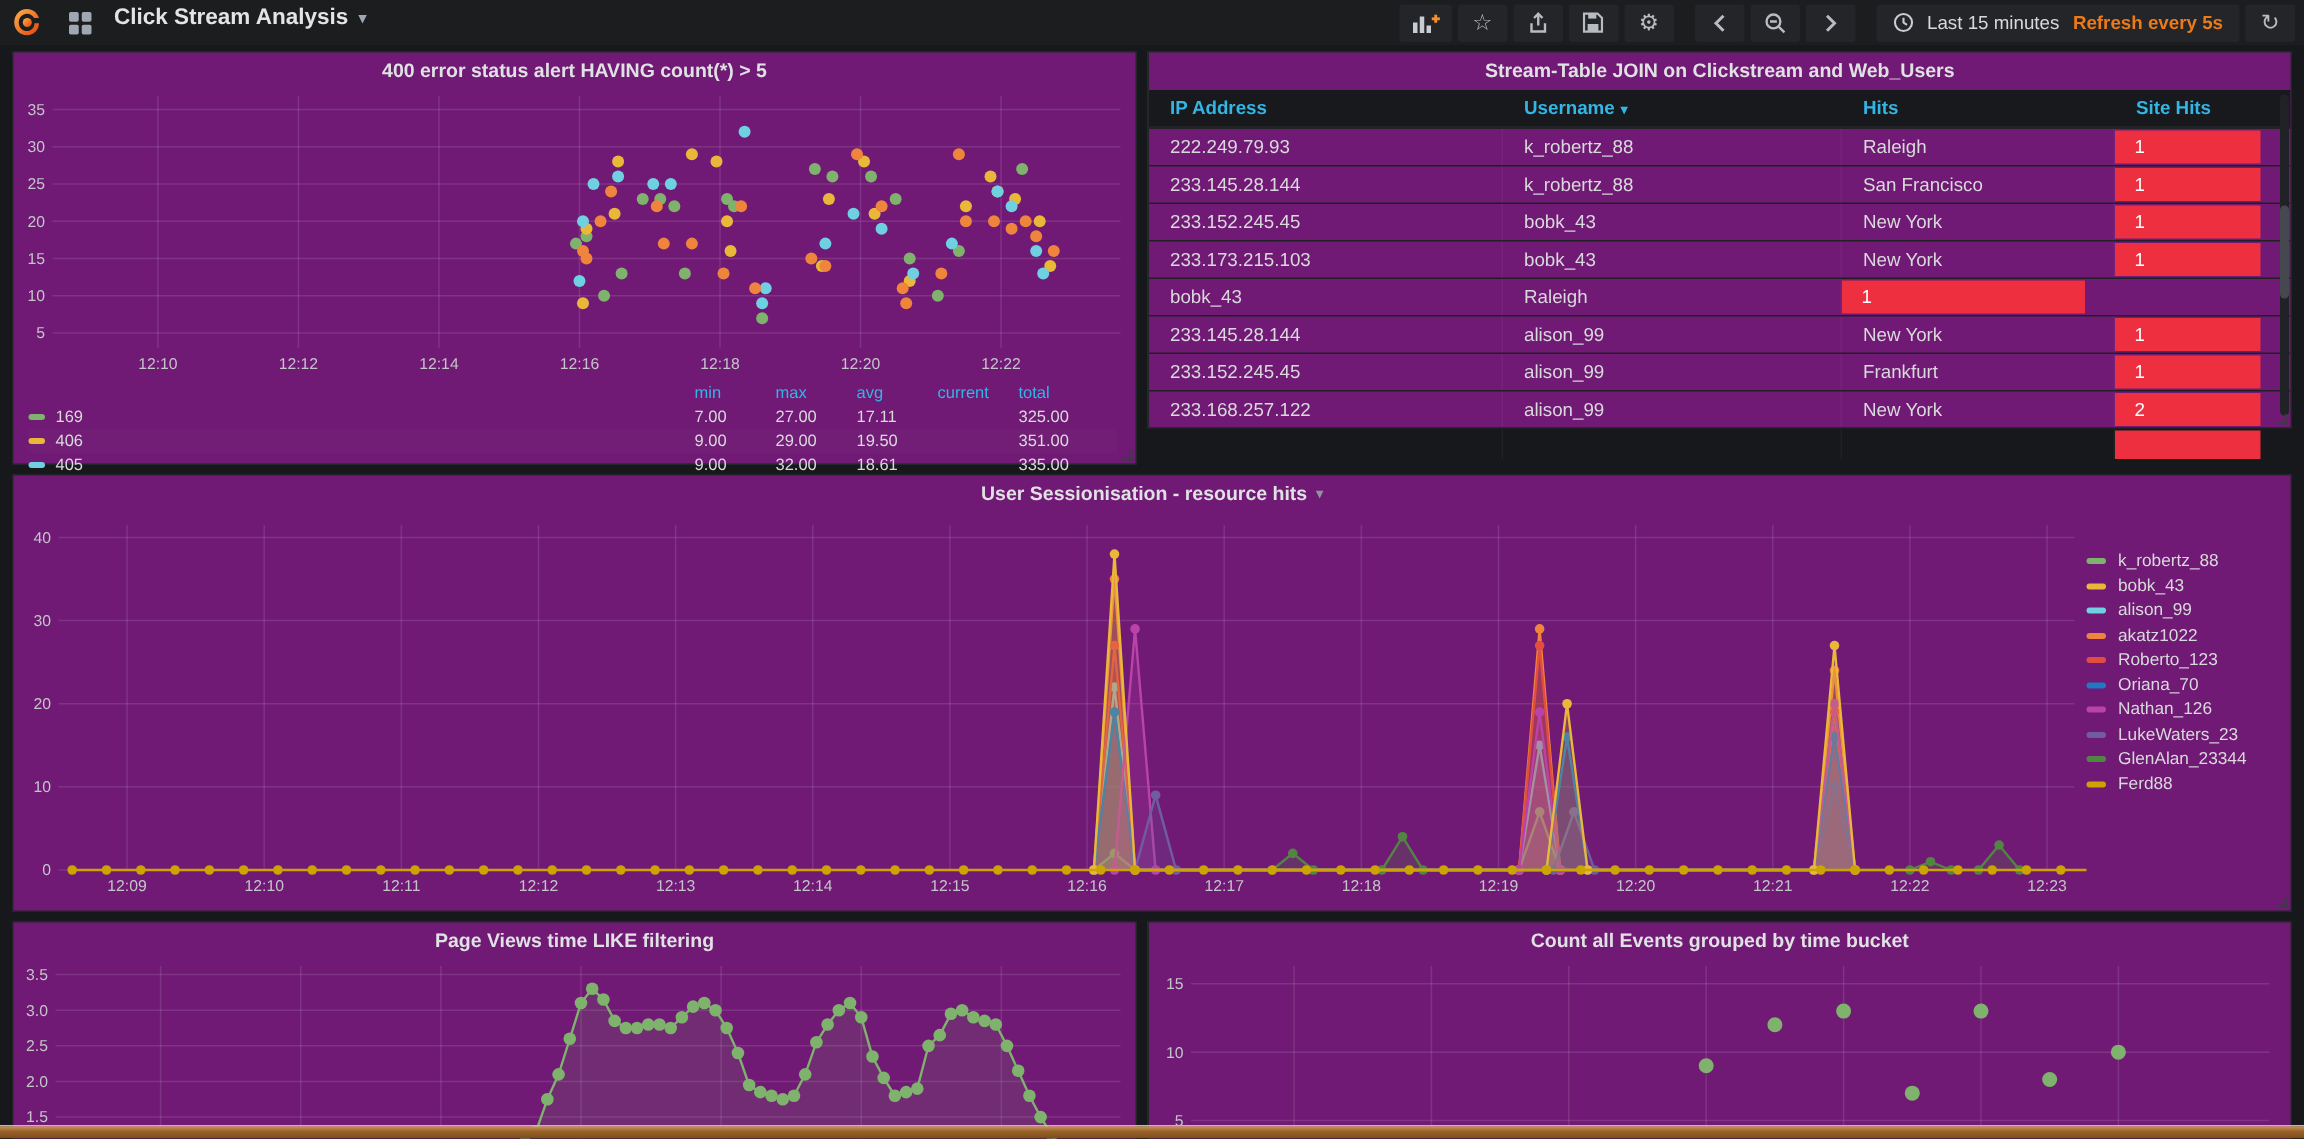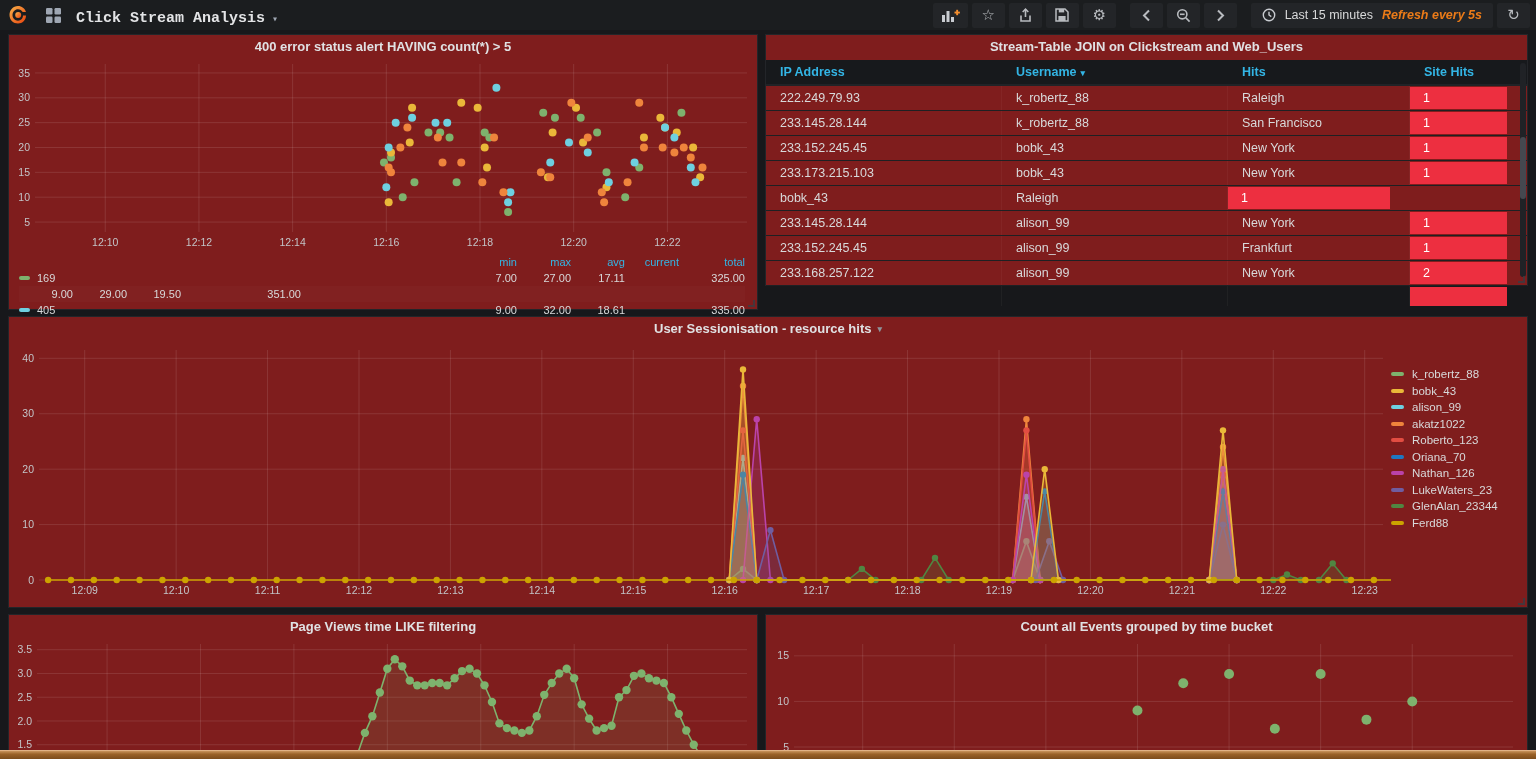--- a/index.html
+++ b/index.html
@@ -1,57 +1,57 @@
 <!DOCTYPE html>
 <html><head>
 <meta charset="utf-8">
 <style>
   * { margin:0; padding:0; box-sizing:border-box; }
   html,body { width:1536px; height:759px; overflow:hidden; }
   body { background:#17181b; font-family:"Liberation Sans", sans-serif; color:#d8d9da; position:relative; }
 
   
   .topbar { height:30px; background:#1b1d1f; display:flex; align-items:center; justify-content:space-between; padding:0 6px; }
-  .tb-left { display:flex; align-items:flex-end; gap:8px;font-family:Liberation Mono, monospace; }
+  .tb-left { display:flex; align-items:flex-start; gap:8px; }
   .logo { width:24px; height:24px; display:inline-flex; align-items:center; justify-content:center; }
   .gridbtn { width:30px; height:24px; display:inline-flex; align-items:center; justify-content:center; background:transparent; border:none; cursor:pointer; }
   .dash-title { font-size:15px; font-weight:bold; color:#e3e4e6; display:flex; align-items:center; gap:7px; cursor:pointer; }
   .dash-title .caret { color:#9fa7b3; font-size:10px; }
   .tb-right { display:flex; align-items:center; gap:4px; }
   .iconbtn { height:25px; min-width:33px; background:#232528; border:none; border-radius:2px; color:#b8bbbf; display:inline-flex; align-items:center; justify-content:center; font-size:14px; cursor:pointer; padding:0 8px; }
   .iconbtn svg { display:block; }
   .tb-gap { width:6px; }
   .timebtn { height:25px; background:#232528; border-radius:2px; display:flex; align-items:center; gap:9px; padding:0 11px; font-size:12.5px; cursor:pointer; }
   .timebtn .tr-text { color:#d8d9da; }
-  .timebtn .rf-text { font-weight:bold;font-style:italic; }
+  .timebtn .rf-text { font-weight:bold; }
 
   
   .dash { padding:4px 8px 0 8px; }
   .row { display:flex; gap:7px; margin-bottom:6px; }
-  .panel { background:#7f1d1d; border:1px solid #232529; position:relative; }
+  .panel { background:#701a75; border:1px solid #232529; position:relative; }
   .ptitle { height:23px; display:flex; align-items:center; justify-content:center; font-size:13px; font-weight:bold; color:#e0e1e3; gap:6px; cursor:pointer; }
   .ptitle .caret { color:#8e949b; font-size:9px; }
   .rz { position:absolute; right:2px; bottom:2px; width:7px; height:7px; border-right:2px solid #3a3d43; border-bottom:2px solid #3a3d43; opacity:.8; }
 
   .p-scatter { width:750px; height:276px; }
   .p-table   { width:763px; height:252px; }
   .p-session { width:1520px; height:292px; }
   .p-pv      { width:750px; height:170px; }
   .p-ev      { width:763px; height:170px; }
 
   .chartbox { position:relative; }
   svg text { font-family:"Liberation Sans", sans-serif; }
 
   
   .lg-stats { padding:2px 12px 0 10px; font-size:11px; }
   .lg-hrow, .lg-row { display:flex; align-items:center; height:16px; }
   .lg-row:nth-child(odd) { background:rgba(255,255,255,0.02); }
   .lg-name { flex:1; display:flex; align-items:center; gap:7px; color:#d8d9da; cursor:pointer; }
   .swatch { width:11px; height:4px; border-radius:2px; display:inline-block; }
-  .lg-col { width:54px; text-align:right; color:#d8d9da; }
+  .lg-col { width:54px; text-align:left; color:#d8d9da; }
   .lg-col.c-total { width:66px; }
   .lg-hrow .lg-col { color:#33b5e5; }
 
   
   .tbl { margin-top:2px; font-size:12.5px; position:relative; overflow:hidden; height:246px; }
   .t-hrow { display:grid; grid-template-columns:236px 226px 182px 1fr; height:26px; align-items:center; border-bottom:2px solid #212327; background:#17191c; }
   .t-hcell { color:#33b5e5; font-weight:bold; padding-left:14px; cursor:pointer; }
   .t-hcell .sort { font-size:9px; margin-left:4px; }
   .t-row { display:grid; grid-template-columns:236px 226px 182px 1fr; height:25px; align-items:center; border-bottom:1px solid #1e2023;text-align:center; }
   .t-cell { padding-left:14px; color:#d8d9da; border-right:1px solid rgba(255,255,255,0.04); height:100%; display:flex; align-items:center; }
@@ -287,20 +287,24 @@
               <span class="swatch" style="background:#7eb26d"></span>
               <span>169</span>
             </div>
             <div class="lg-col">7.00</div>
             <div class="lg-col">27.00</div>
             <div class="lg-col">17.11</div>
             <div class="lg-col"></div>
             <div class="lg-col c-total">325.00</div>
           </div>
           <div class="lg-row">
+            <div class="lg-name">
+              <span class="swatch" style="background:#eab839"></span>
+              <span>406</span>
+            </div>
             <div class="lg-col">9.00</div>
             <div class="lg-col">29.00</div>
             <div class="lg-col">19.50</div>
             <div class="lg-col"></div>
             <div class="lg-col c-total">351.00</div>
           </div>
           <div class="lg-row">
             <div class="lg-name">
               <span class="swatch" style="background:#6ed0e0"></span>
               <span>405</span>

